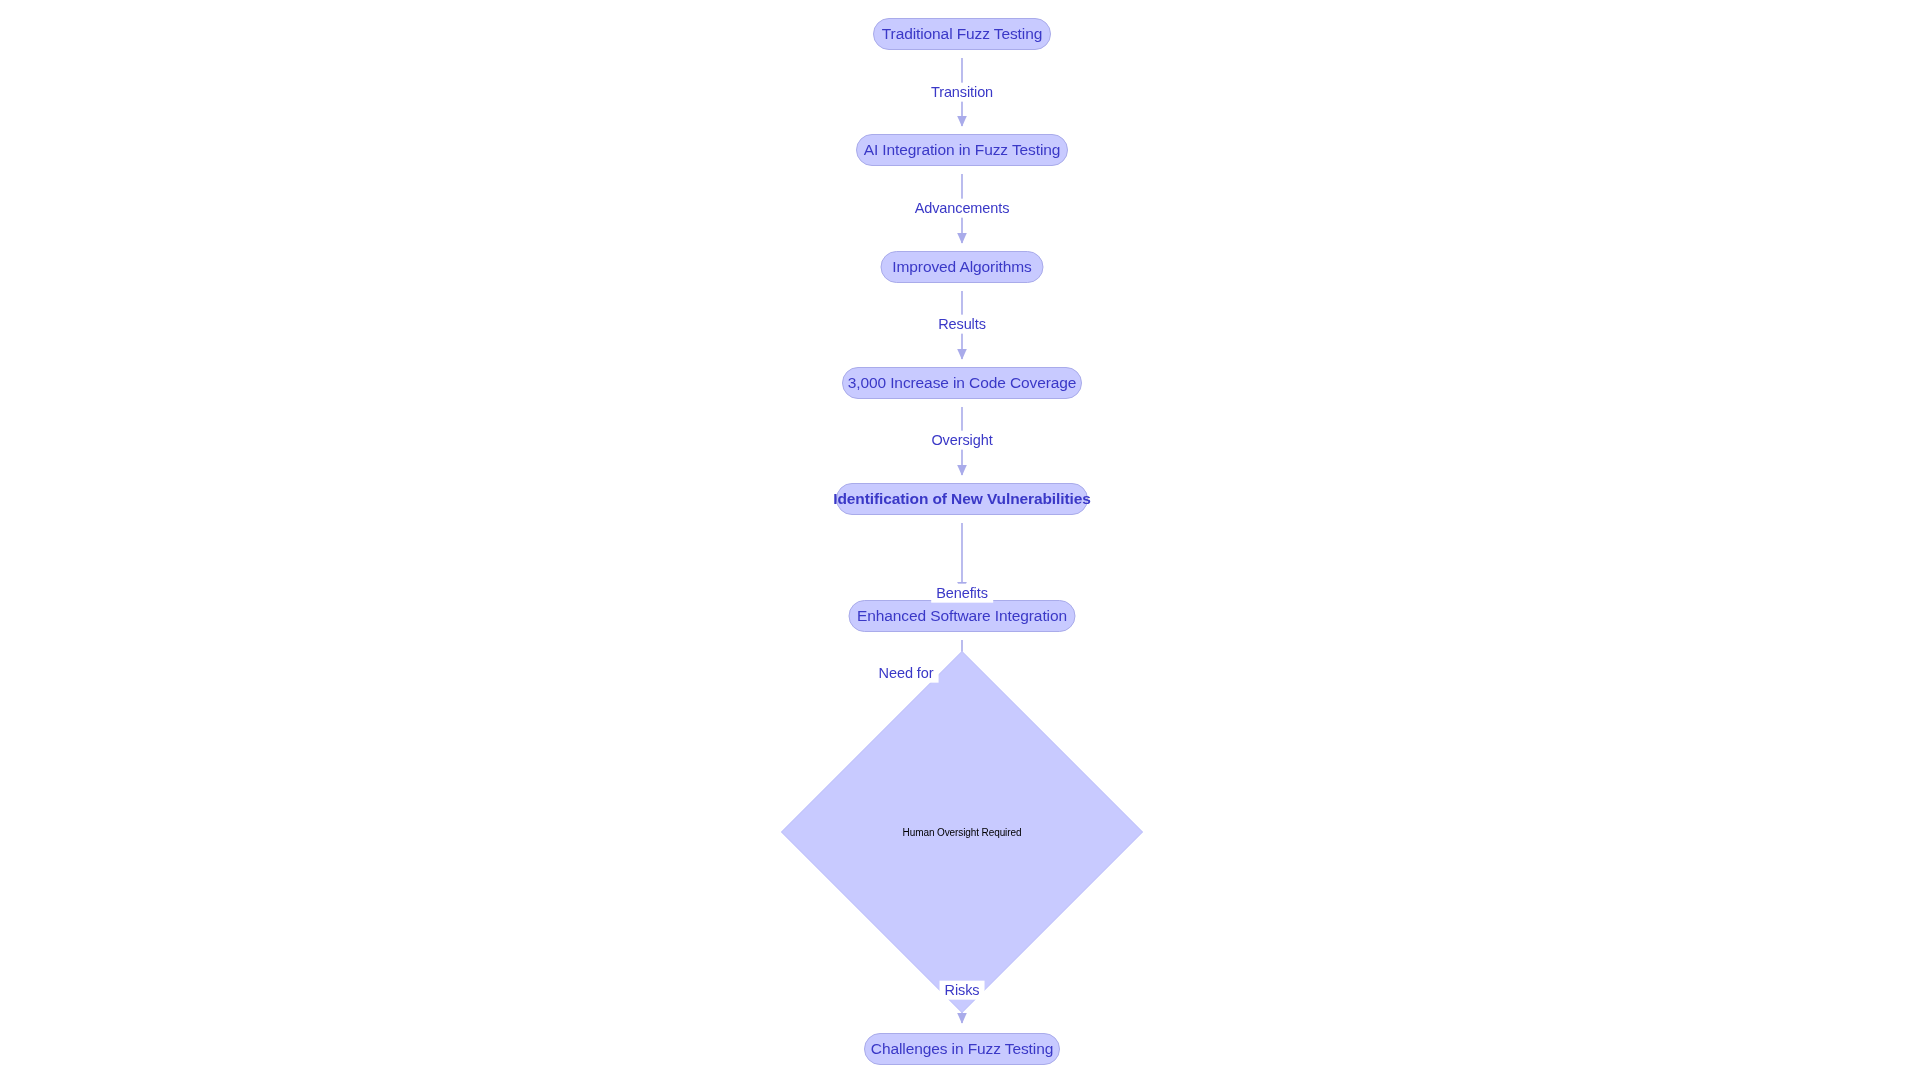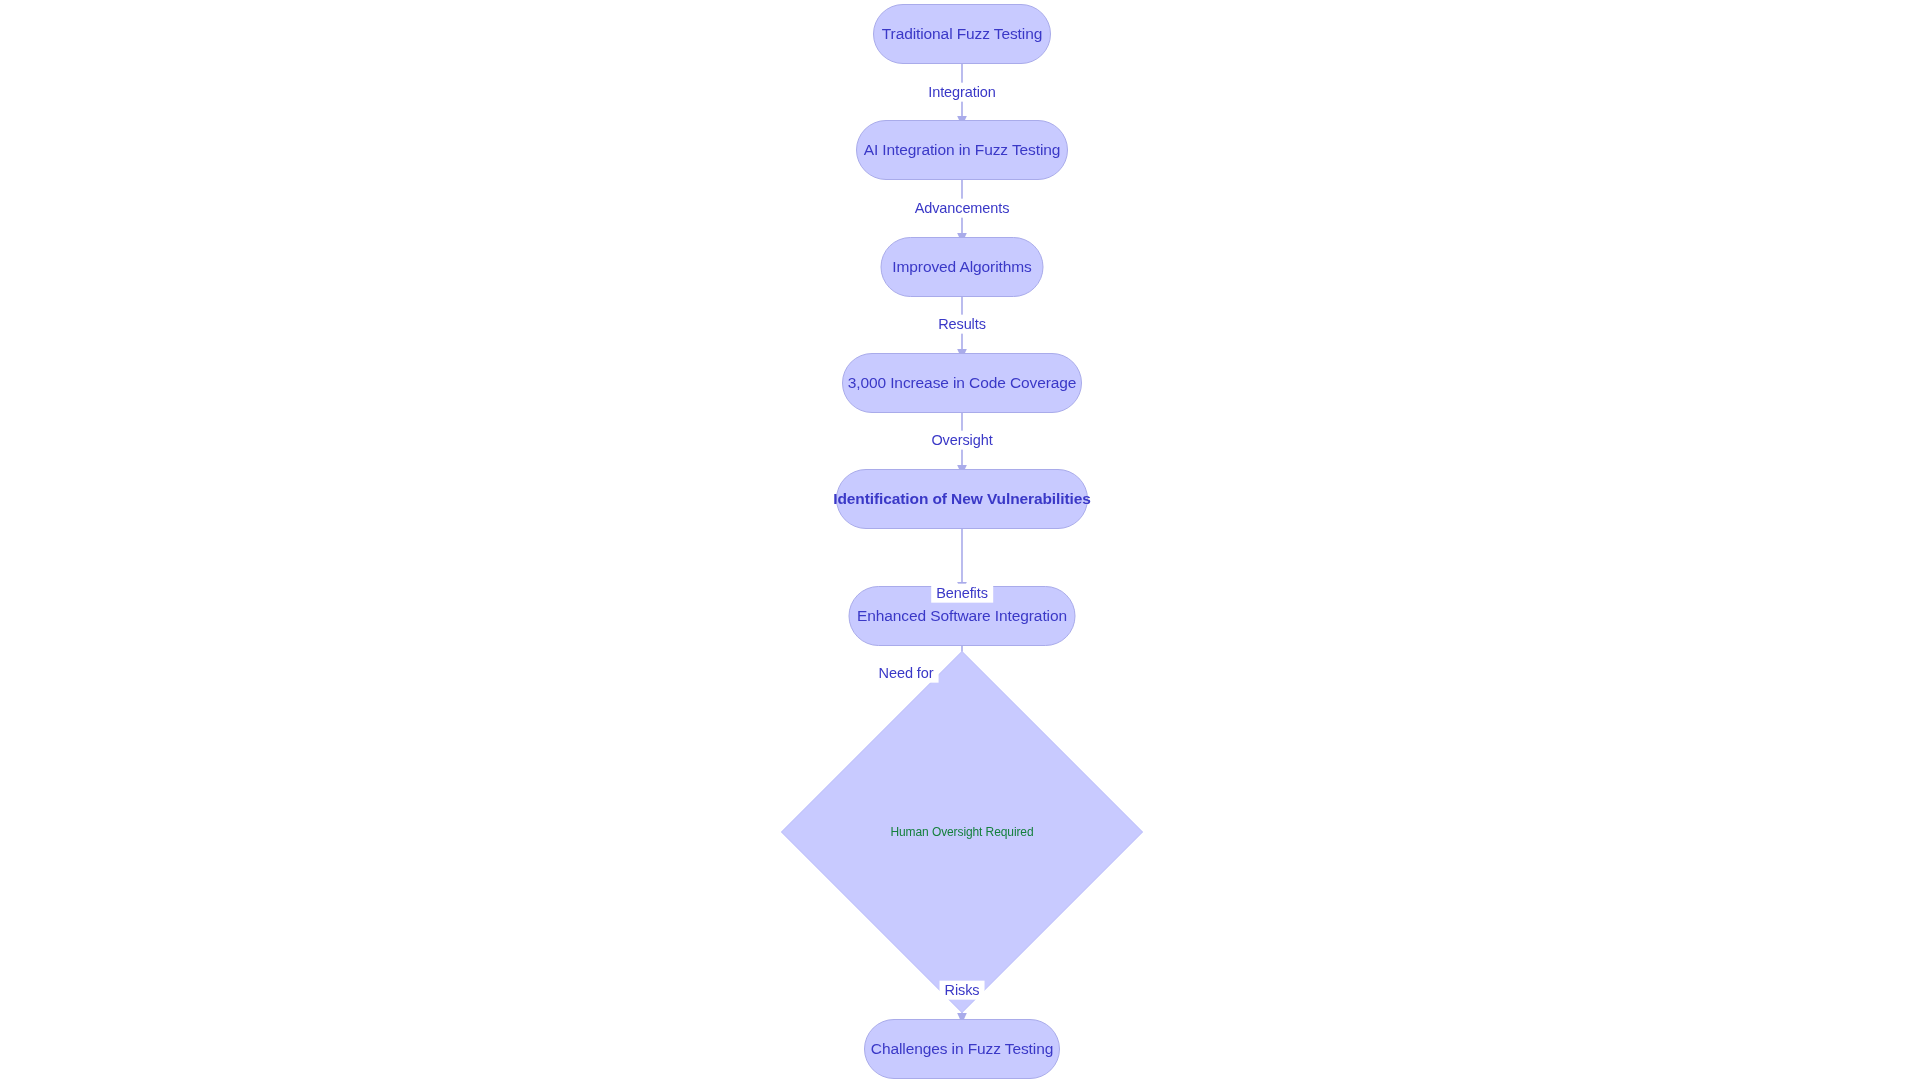--- a/index.html
+++ b/index.html
@@ -42,21 +42,21 @@
     background: #c8caff;
     border: 1.3px solid #a9abea;
     color: #3a38c7;
     font-size: 15.5px;
     letter-spacing: -0.1px;
     white-space: nowrap;
     transform: translate(-50%, -50%);
   }
   .node.stadium {
     border-radius: 999px;
-    height: 60px;
+    height: 32px;
     padding: 12px 22px;
   }
 
   
   .node.diamond {
     width: 256px;
     height: 256px;
     border: none;
     background: transparent;
   }
@@ -67,22 +67,22 @@
     width: 256px;
     height: 256px;
     background: #c8caff;
     transform: rotate(45deg);
     border: 1px solid #c3c5fb;
     box-sizing: border-box;
   }
   .diamond-label {
     position: relative;
     z-index: 2;
-    color: #15803d;
-    font-size: 12px;
+    color: #000000;
+    font-size: 10px;
     white-space: nowrap;
   }
 
   
   .edge-label {
     position: absolute;
     transform: translate(-50%, -50%);
     background: #ffffff;
     color: #3a38c7;
     font-size: 14.5px;
@@ -135,21 +135,21 @@
       </div>
       <div class="node diamond" style="left: 962px; top: 832px;">
         <div class="diamond-shape"></div>
         <div class="diamond-label">Human Oversight Required</div>
       </div>
       <div class="node stadium" style="left: 962px; top: 1049px; width: 196px;">
         <span>Challenges in Fuzz Testing</span>
       </div>
     </div>
   <div id="labels-layer">
-      <div class="edge-label" style="left: 962px; top: 92px;">Integration</div>
+      <div class="edge-label" style="left: 962px; top: 92px;">Transition</div>
       <div class="edge-label" style="left: 962px; top: 208px;">Advancements</div>
       <div class="edge-label" style="left: 962px; top: 324px;">Results</div>
       <div class="edge-label" style="left: 962px; top: 440px;">Oversight</div>
       <div class="edge-label" style="left: 962px; top: 557px; margin-top: 36px;">Benefits</div>
       <div class="edge-label" style="left: 906px; top: 673px;">Need for</div>
       <div class="edge-label" style="left: 962px; top: 990px;">Risks</div>
     </div>
 
 </div>
 

